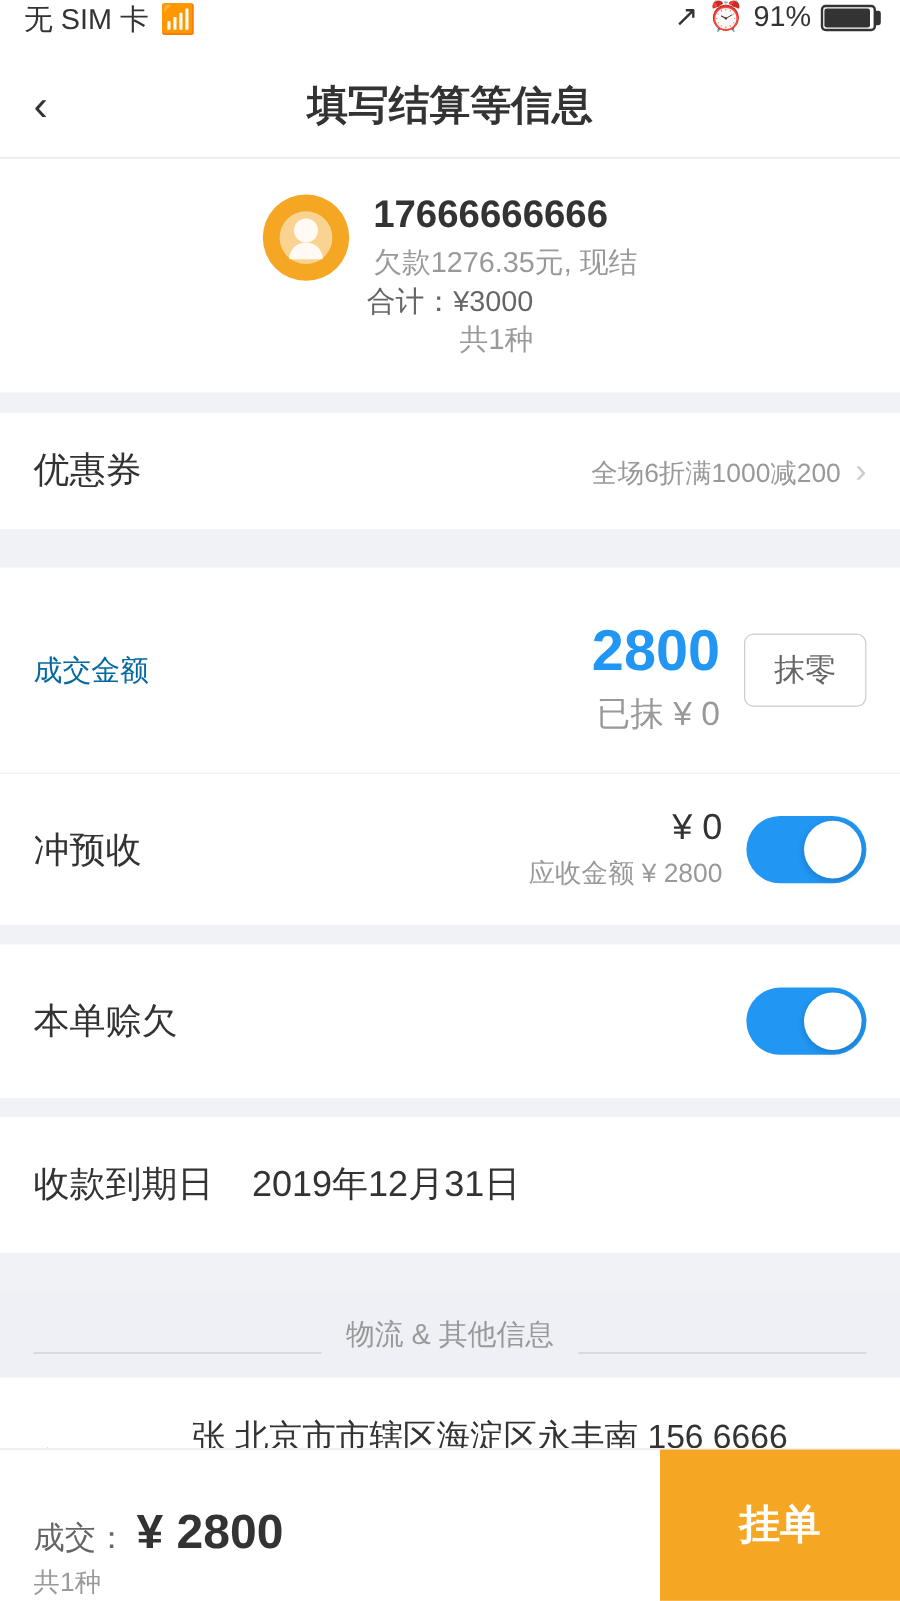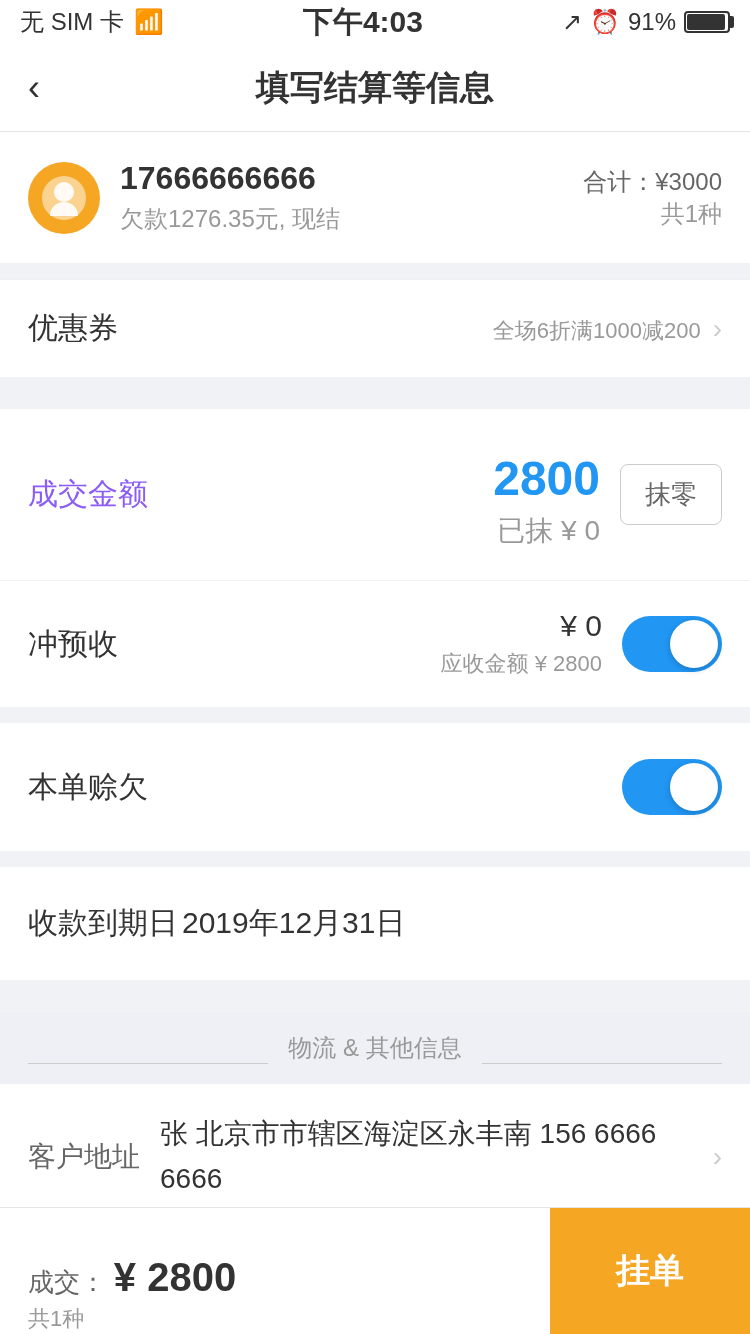--- a/index.html
+++ b/index.html
@@ -12,21 +12,21 @@
       font-size: 28px;
       color: #333;
       position: relative;
     }
 
     
     .status-bar {
       height: 44px;
       background: #fff;
       display: flex;
-      align-items: center;
+      align-items: flex-start;
       justify-content: space-between;
       padding: 0 20px;
       font-size: 24px;
       font-weight: 500;
     }
     .status-left { display: flex; align-items: center; gap: 10px; }
     .status-center { font-size: 30px; font-weight: 600; }
     .status-right { display: flex; align-items: center; gap: 8px; font-size: 24px; }
     .battery {
       width: 46px; height: 22px;
@@ -87,20 +87,21 @@
     }
 
     
     .customer-row {
       display: flex;
       align-items: center;
       justify-content: space-between;
       padding: 28px 28px;
       background: #fff;
       margin-bottom: 16px;
+      flex-direction: column;
     }
     .customer-left {
       display: flex;
       align-items: center;
       gap: 20px;
     }
     .avatar {
       width: 72px; height: 72px;
       border-radius: 50%;
       background: #f5a623;
@@ -156,21 +157,21 @@
     .amount-section {
       background: #fff;
       margin-bottom: 0;
     }
     .amount-row {
       display: flex;
       align-items: center;
       justify-content: space-between;
       padding: 30px 28px;
     }
-    .amount-label { font-size: 30px; color: #8b5cf6; text-align: center; }
+    .amount-label { font-size: 24px; color: #0369a1; text-align: center; }
     .amount-right { display: flex; align-items: center; gap: 20px; }
     .amount-value { font-size: 48px; font-weight: 700; color: #2196F3; margin-top: 12px; }
     .amount-sub { font-size: 28px; color: #999; text-align: right; margin-top: 6px; }
     .round-btn {
       border: 1px solid #ccc;
       border-radius: 8px;
       padding: 12px 24px;
       font-size: 26px;
       color: #666;
       background: #fff;
@@ -224,21 +225,21 @@
 
     
     .duedate-section {
       background: #fff;
       margin-bottom: 16px;
     }
     .duedate-row {
       display: flex;
       align-items: center;
       padding: 36px 28px;
-      gap: 4px;
+      gap: 32px;
     }
     .duedate-label { font-size: 30px; color: #333; }
     .duedate-value { font-size: 30px; color: #333; }
 
     
     .section-divider {
       background: #eef0f5;
       display: flex;
       align-items: flex-end;
       justify-content: center;
@@ -319,21 +320,20 @@
     }
   </style>
 </head>
 <body>
 
 <div class="status-bar">
   <div class="status-left">
     <span>无 SIM 卡</span>
     <span>📶</span>
   </div>
-  <div class="status-center">下午4:03</div>
   <div class="status-right">
     <span>↗</span>
     <span>⏰</span>
     <span>91%</span>
     <div class="battery">
       <div class="battery-fill"></div>
     </div>
   </div>
 </div>
 

